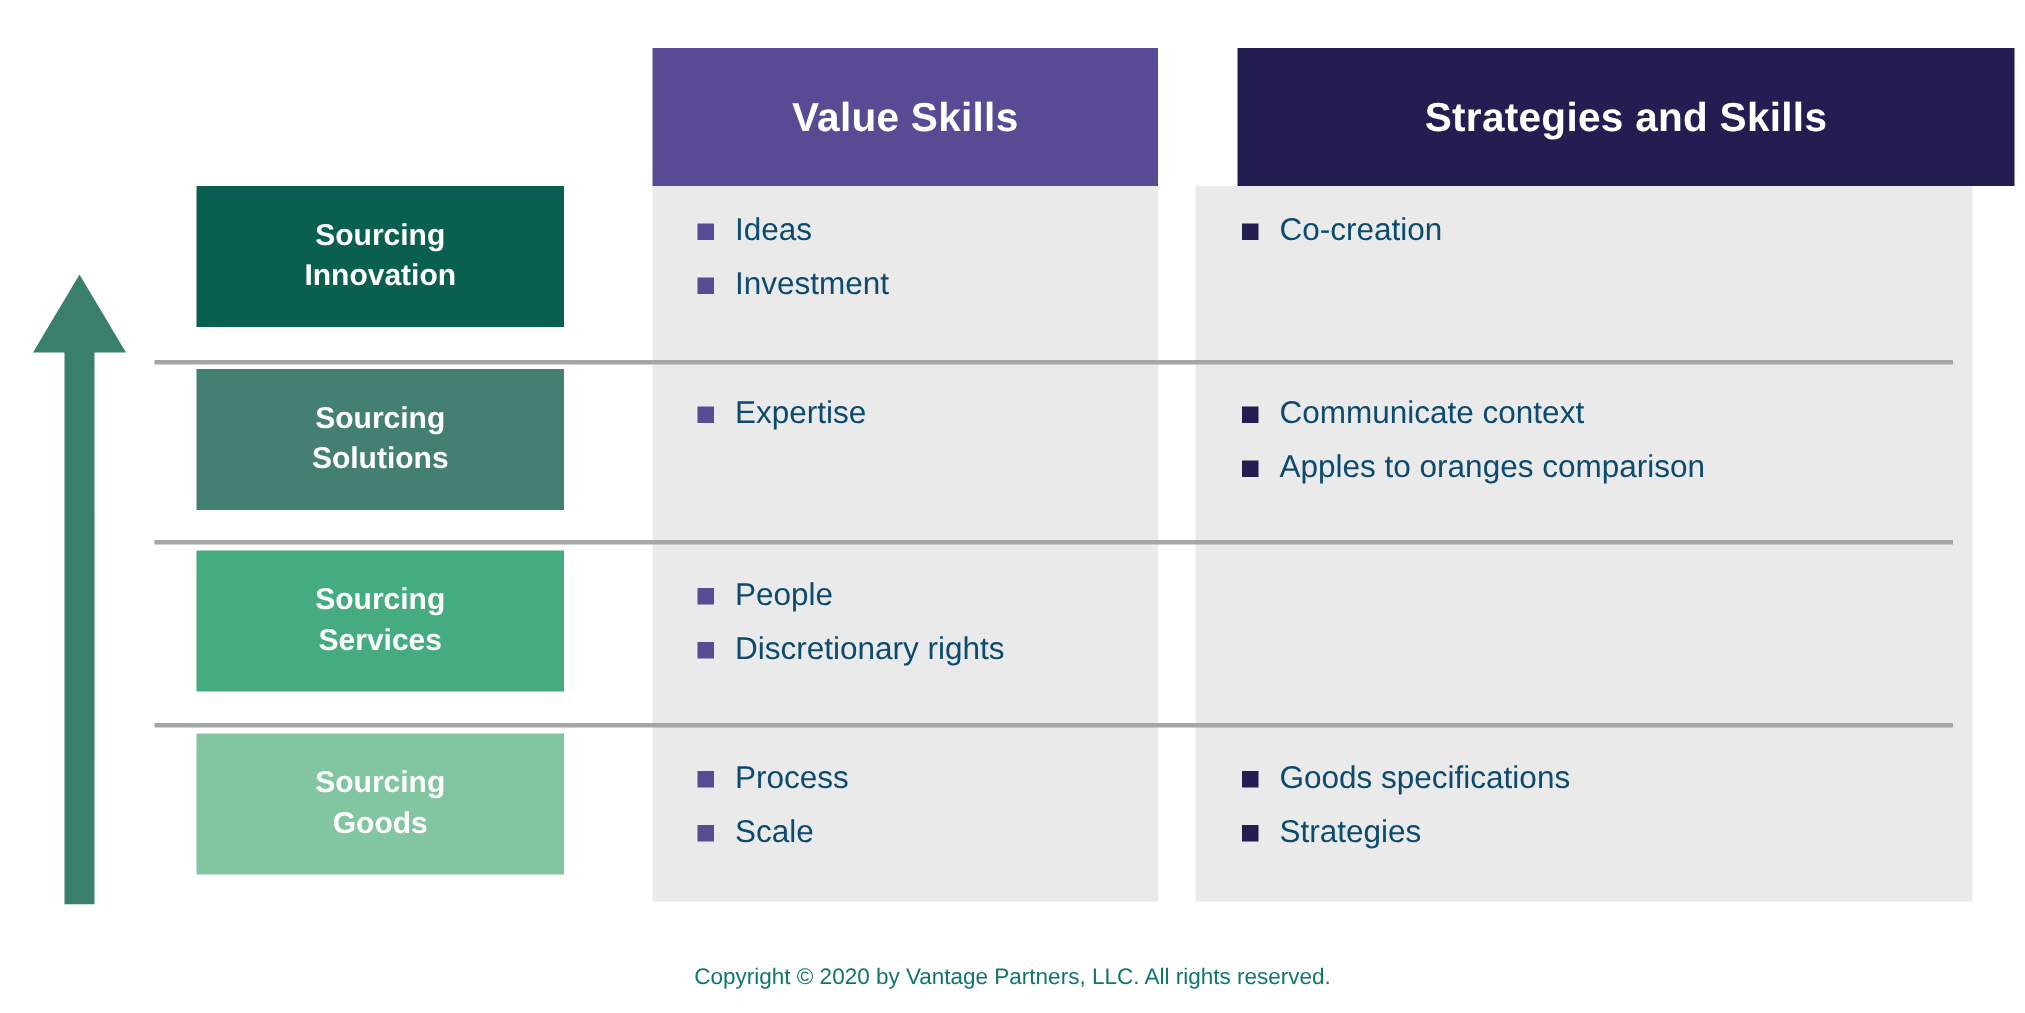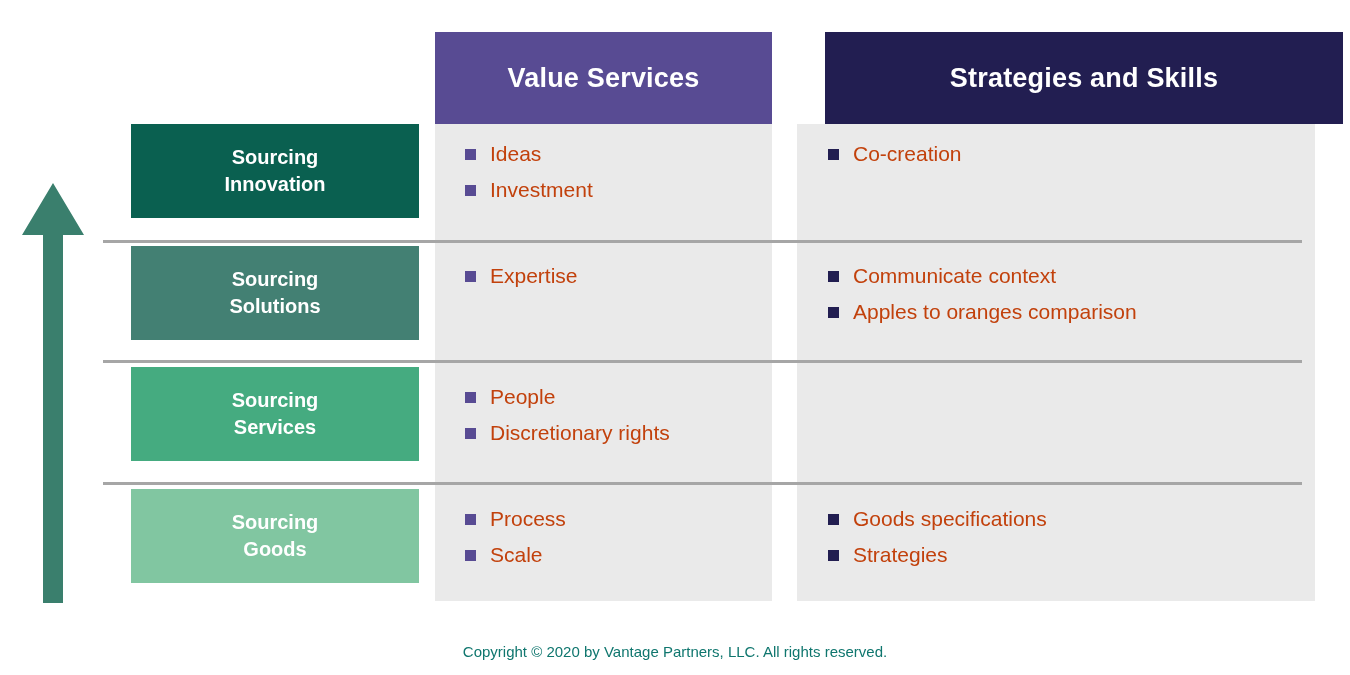--- a/index.html
+++ b/index.html
@@ -80,21 +80,21 @@
     background: #a6a6a6;
   }
   .div-0 { top: 240px; }
   .div-1 { top: 360px; }
   .div-2 { top: 482px; }
 
   
   .stage-box {
     position: absolute;
     left: 131px;
-    width: 288px;
+    width: 245px;
     height: 94px;
     display: flex;
     flex-direction: column;
     align-items: center;
     justify-content: center;
     color: #ffffff;
     font-size: 20px;
     font-weight: bold;
     line-height: 1.33;
     text-align: center;
@@ -107,21 +107,21 @@
     top: 18px;
   }
   .bullets.col-vd { left: 465px; width: 300px; }
   .bullets.col-ss { left: 828px; width: 475px; }
 
   .bullet-item {
     display: flex;
     align-items: flex-start;
     margin-bottom: 11px;
     font-size: 21px;
-    color: #c2410c;
+    color: #0c4a6e;
     line-height: 1.18;
   }
   .bullet-mark {
     flex: 0 0 auto;
     width: 11px;
     height: 11px;
     margin-top: 7px;
     margin-right: 14px;
   }
   .col-vd .bullet-mark { background: #584b93; }
@@ -141,21 +141,21 @@
 </head>
 <body>
 
 <svg id="maturity-arrow" viewBox="0 0 62 420" preserveAspectRatio="none" aria-hidden="true">
   <polygon points="31,0 62,52 41,52 41,420 21,420 21,52 0,52" fill="#3a7f6d"></polygon>
 </svg>
 
 <div class="col-panel" id="panel-value-drivers"></div>
 <div class="col-panel" id="panel-strategies-skills"></div>
 
-<div class="col-header" id="header-value-drivers" style="background: rgb(88, 75, 147);">Value Services</div>
+<div class="col-header" id="header-value-drivers" style="background: rgb(88, 75, 147);">Value Skills</div>
 <div class="col-header" id="header-strategies-skills" style="background: rgb(34, 30, 81);">Strategies and Skills</div>
 
 <div class="row-divider div-0"></div>
 <div class="row-divider div-1"></div>
 <div class="row-divider div-2"></div>
 
 <div class="row row-0">
   <div class="stage-box" style="background: rgb(10, 96, 80);">
     <span>Sourcing</span>
     <span>Innovation</span>

